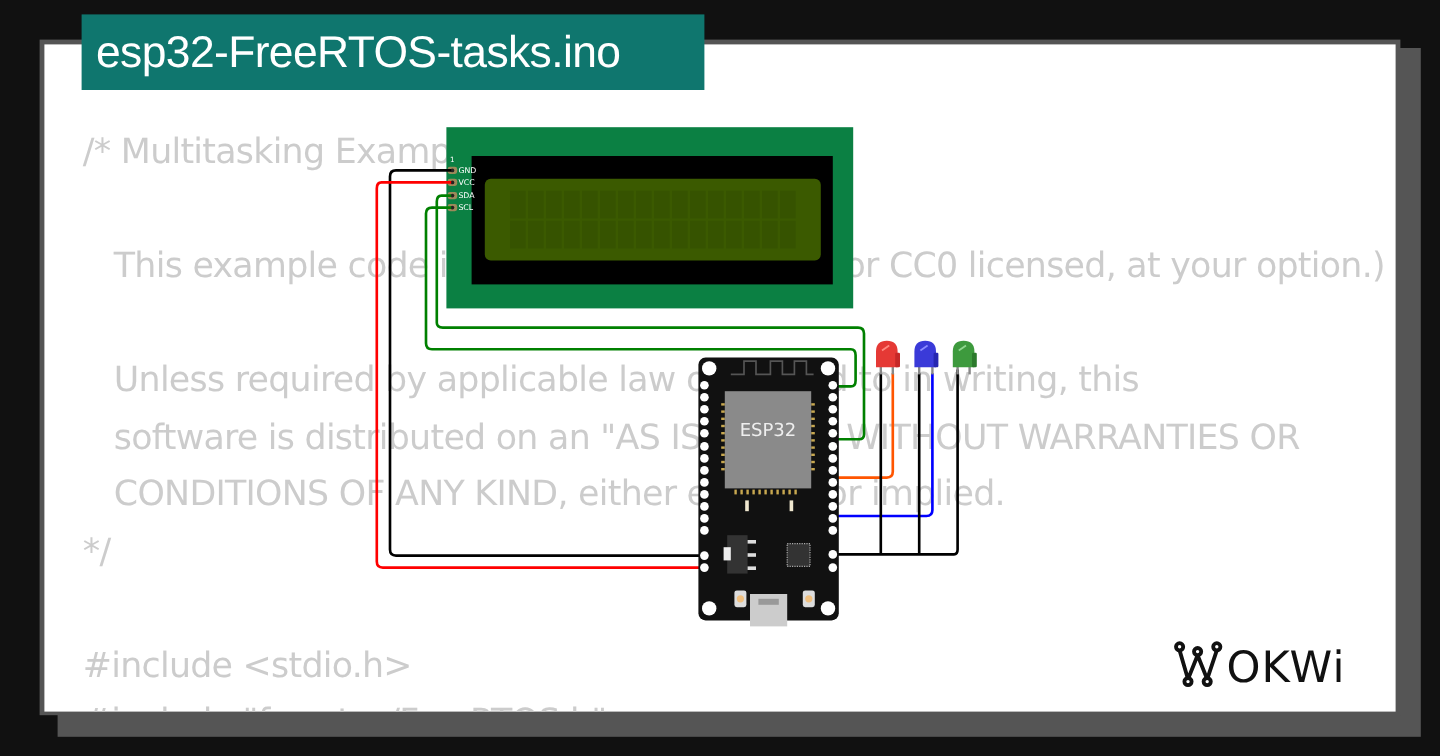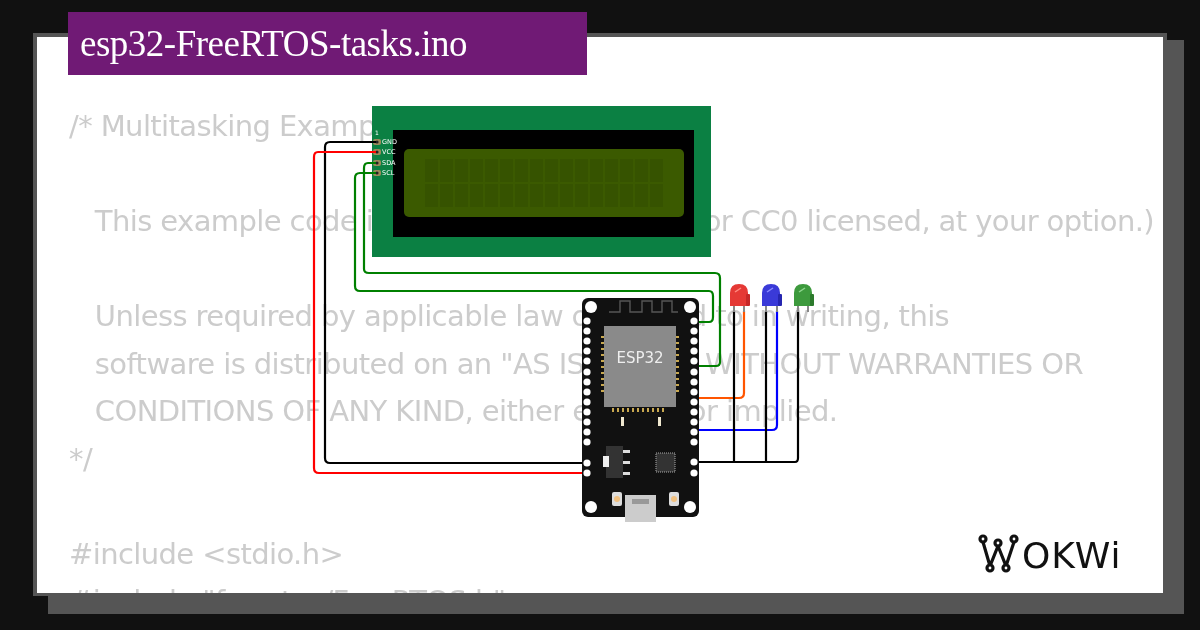--- a/index.html
+++ b/index.html
@@ -1,21 +1,21 @@
 <!DOCTYPE html>
 <html><head>
 <meta charset="utf-8">
 <style>
   html, body { margin:0; padding:0; }
   body { width:1200px; height:630px; background:#111111; position:relative; overflow:hidden; font-family:"DejaVu Sans", sans-serif; }
   .shadow { position:absolute; left:48px; top:40px; width:1136px; height:574px; background:#555555; }
   .card { position:absolute; left:33px; top:33px; width:1134px; height:563px; background:#555555; }
   .card-inner { position:absolute; left:37px; top:37px; width:1126px; height:556px; background:#ffffff; overflow:hidden; }
   .code { position:absolute; left:32px; top:66px; font-family:"DejaVu Sans", sans-serif; font-size:29px; color:#cccccc; white-space:pre; line-height:47.5px; letter-spacing:-0.6px; }
-  .title { position:absolute; left:68px; top:12px; height:63px; width:519px; background:#701a75; color:#ffffff; font-family:Liberation Serif, serif; font-size:37px; line-height:63px; padding-left:12px; box-sizing:border-box; letter-spacing:-0.5px; }
+  .title { position:absolute; left:68px; top:12px; height:63px; width:519px; background:#0f766e; color:#ffffff; font-family:Liberation Sans, sans-serif; font-size:37px; line-height:63px; padding-left:12px; box-sizing:border-box; letter-spacing:-0.5px; }
   .logo { position:absolute; left:978px; top:530px; }
   svg text { font-family:"DejaVu Sans", sans-serif; }
   .diagram { position:absolute; left:0; top:0; }
 </style>
 </head>
 <body>
 
 <div class="shadow"></div>
 <div class="card"></div>
 <div class="card-inner">

